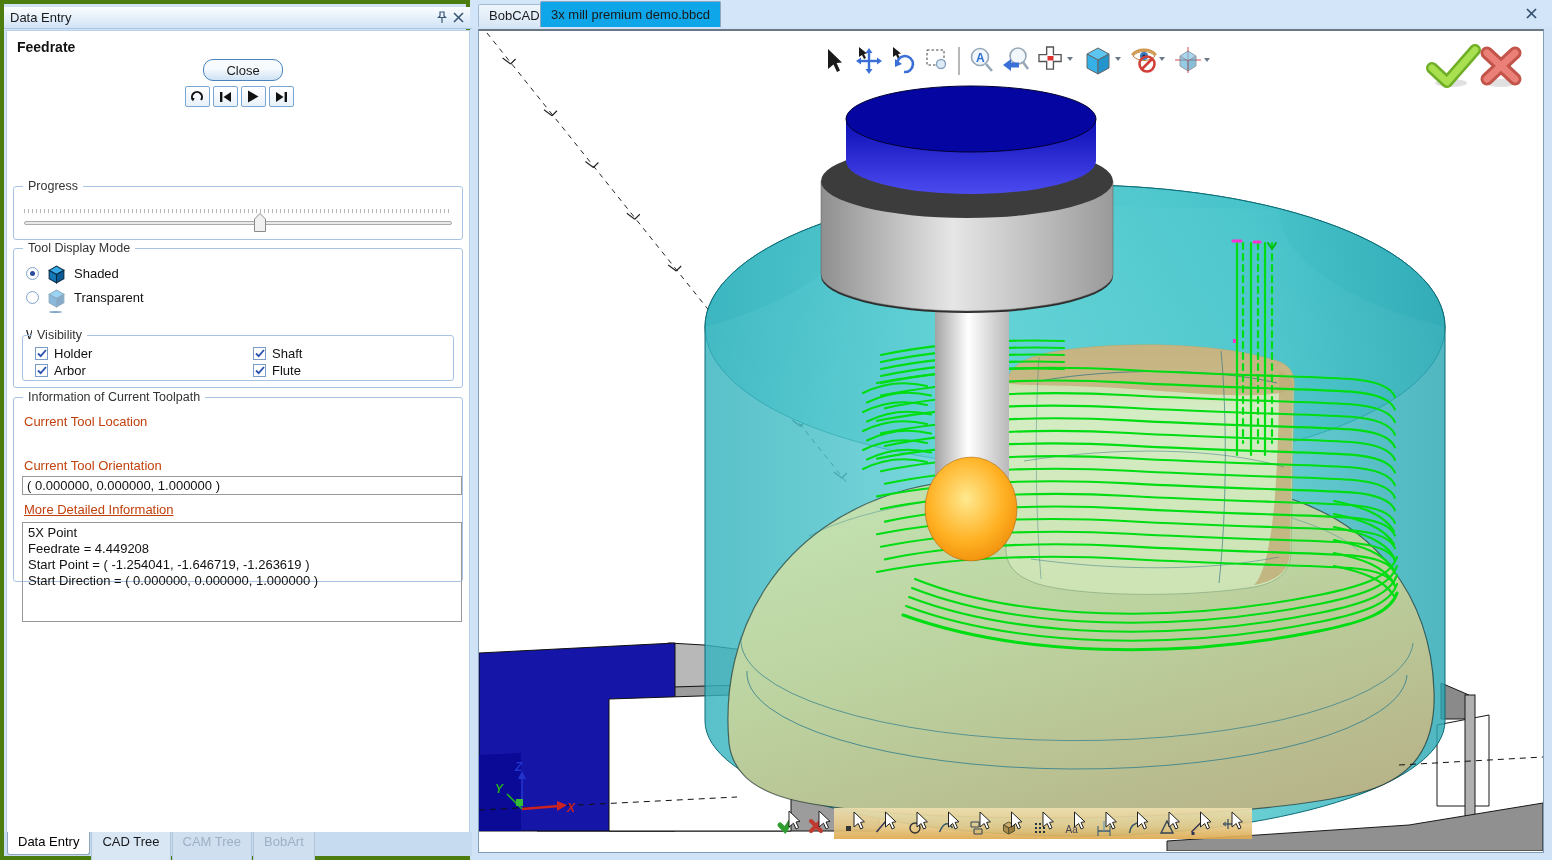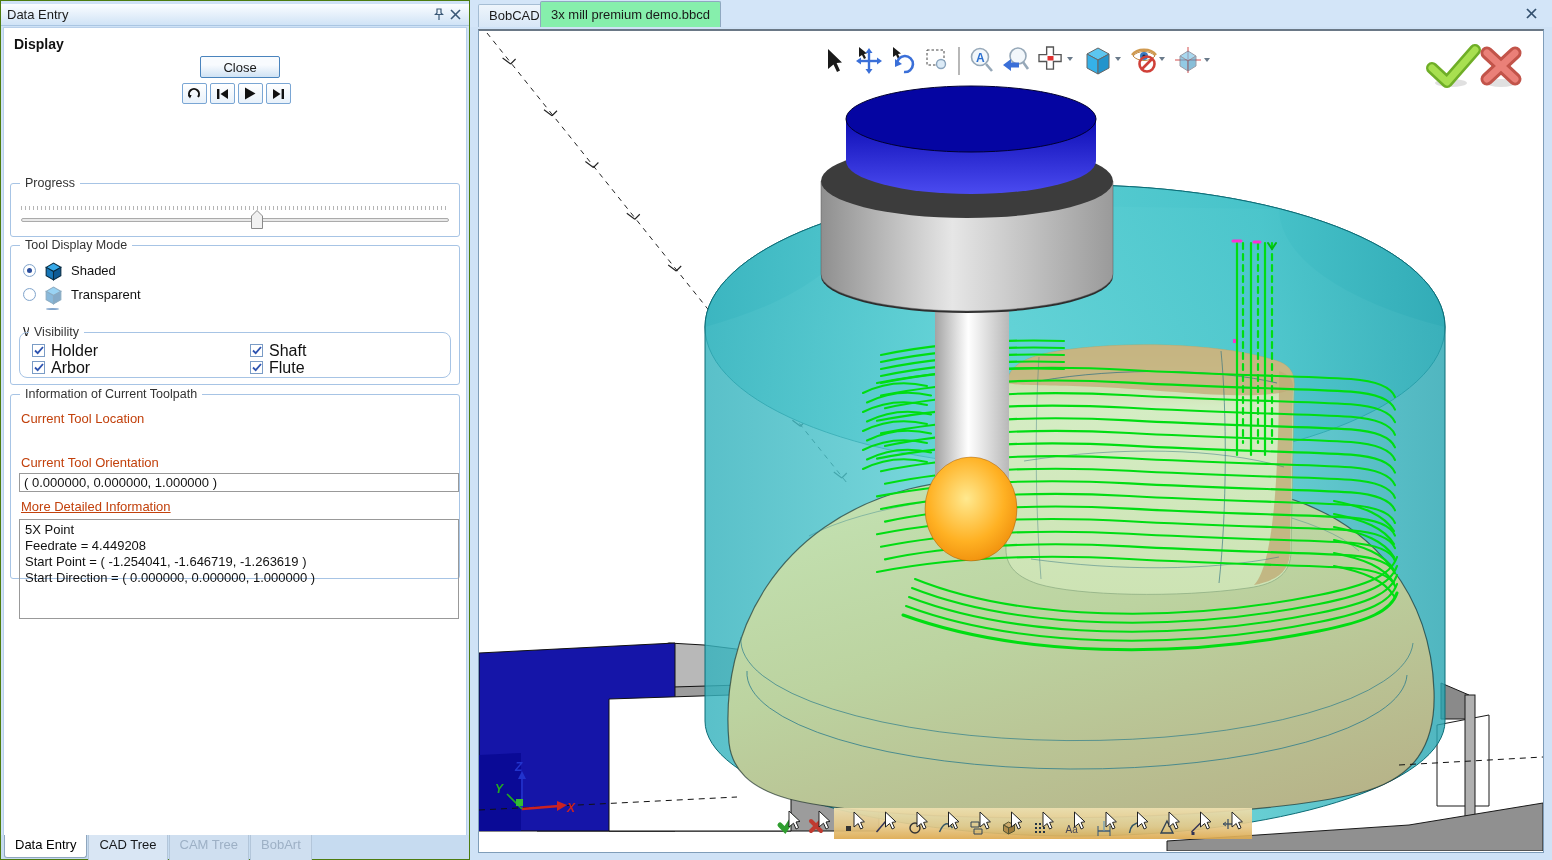--- a/index.html
+++ b/index.html
@@ -1,32 +1,32 @@
 <!DOCTYPE html>
 <html><head>
 <meta charset="utf-8">
 <style>
   * { margin:0; padding:0; box-sizing:border-box; }
   html,body { width:1552px; height:860px; overflow:hidden;
     font-family:"Liberation Sans", sans-serif; background:#cfe2f6; }
 
   
   .left-panel { position:absolute; left:0; top:0; width:470px; height:860px;
-    background:#cfe2f6; border:1px solid #4d7c0f; }
+    background:#cfe2f6; border:4px solid #4d7c0f; }
   .panel-titlebar { position:absolute; left:0; top:3px; width:468px; height:22px;
     background:linear-gradient(#fbfdff,#d0e3f6); border-bottom:1px solid #aac6e2;
     display:flex; align-items:center; padding:0 6px; }
   .panel-titlebar .title { font-size:13px; color:#1c1c1c; flex:1; }
   .tb-ico { width:16px; height:16px; display:flex; align-items:center; justify-content:center; cursor:default; }
   .panel-content { position:absolute; left:2px; top:26px; width:464px; height:810px;
     background:#fff; border:1px solid #b9d0ea; overflow:hidden; }
 
   .bp-title { position:absolute; left:10px; top:8px; font-size:14px; font-weight:bold; color:#111; }
   .close-btn { position:absolute; left:196px; top:28px; width:80px; height:22px;
-    background:linear-gradient(#f8fbfe 40%,#cfe2f4); border:1px solid #4a84bd; border-radius:2px;
+    background:linear-gradient(#f8fbfe 40%,#cfe2f4); border:1px solid #4a84bd; border-radius:10px;
     font-size:13px; color:#1a1a1a; font-family:inherit; }
   .playrow { position:absolute; left:0; top:55px; width:464px; display:flex; justify-content:center; gap:3px; }
   .pbtn { width:25px; height:21px; background:linear-gradient(#ffffff,#e8f1fa);
     border:1px solid #7aa6d4; border-radius:2px; display:flex; align-items:center; justify-content:center; }
 
   .group { position:absolute; left:6px; right:6px; border:1px solid #a7c4e5; border-radius:3px; }
   .group > .legend { position:absolute; top:-8px; left:9px; background:#fff; padding:0 5px;
     font-size:12.5px; color:#333; white-space:nowrap; }
 
   .g-speed { top:92px; height:54px; }
@@ -41,47 +41,47 @@
   .thumb { position:absolute; width:12px; height:19px; }
 
   .g-tdm .radio-row { position:absolute; left:12px; height:20px; display:flex; align-items:center; gap:7px; }
   .radio { width:13px; height:13px; border-radius:50%; border:1px solid #84a6cc;
     background:radial-gradient(#fff 55%,#dcebf8); position:relative; }
   .radio.sel::after { content:""; position:absolute; left:3px; top:3px; width:5px; height:5px;
     border-radius:50%; background:#2b4d9b; }
   .radio-label { font-size:13px; color:#111; }
 
   .g-vis { position:absolute; left:8px; right:8px; top:86px; height:46px;
-    border:1px solid #a7c4e5; border-radius:8px; }
+    border:1px solid #a7c4e5; border-radius:3px; }
   .g-vis > .legend { position:absolute; top:-8px; left:9px; background:#fff; padding:0 5px; font-size:12.5px; color:#333; }
   .cb-row { position:absolute; display:flex; align-items:center; gap:6px; height:15px; }
   .cb { width:13px; height:13px; border:1px solid #7a9cc6; background:#fff;
     display:flex; align-items:center; justify-content:center; }
-  .cb-label { font-size:16px; color:#111; }
+  .cb-label { font-size:13px; color:#111; }
 
   .fld-label { position:absolute; left:10px; font-size:13px; color:#c2410c; }
   .fld-input { position:absolute; left:8px; width:440px; height:19px; border:1px solid #999;
     font-size:13px; color:#111; padding:0 4px; font-family:inherit; background:#fff; }
   .detail-box { position:absolute; left:8px; top:124px; width:440px; height:100px; border:1px solid #999;
     font-size:13px; color:#111; padding:2px 5px; white-space:pre-line; line-height:16px; overflow:hidden; }
 
   .panel-tabs { position:absolute; left:0; bottom:0; width:468px; height:24px;
     background:#c6dbf0; display:flex; align-items:flex-start; padding-left:3px; gap:1px; }
   .ptab { height:39px; padding:2px 10px 0; font-size:13px; border:1px solid #b3c6da;
     border-top:none; border-radius:0 0 3px 3px; background:#d9e6f4; color:#17191c; }
   .ptab.active { background:#fff; border-color:#8fa6bd; color:#000; height:23px; }
   .ptab.disabled { color:#9db0c5; background:#cfdff0; }
 
   
   .right-region { position:absolute; left:470px; top:0; width:1082px; height:860px; }
   .doc-tabstrip { position:absolute; left:0; top:0; width:1082px; height:27px; background:#d3e5f8; }
   .dtab { position:absolute; top:4px; height:23px; padding:3px 10px 0; font-size:13px; color:#1a1a1a;
     background:linear-gradient(#eef5fc,#d8e7f6); border:1px solid #a5bdd4; border-bottom:none;
     border-radius:2px 2px 0 0; }
-  .dtab.active { top:1px; height:26px; background:#86efac; border-color:#8fa8c0; z-index:2; padding-top:5px; }
+  .dtab.active { top:1px; height:26px; background:#0ea5e9; border-color:#8fa8c0; z-index:2; padding-top:5px; }
   .strip-close { position:absolute; right:12px; top:6px; width:15px; height:15px; }
 
   .viewport-wrap { position:absolute; left:8px; top:29px; width:1066px; height:824px;
     border:1px solid #7f9db9; border-top:2px solid #6a7886; background:#fff; }
   .viewport-wrap svg { display:block; }
 </style>
 </head>
 <body>
 
 <div class="left-panel">
@@ -99,21 +99,21 @@
       <svg width="11" height="11" viewBox="0 0 11 11">
           <g stroke="#3a5876" stroke-width="1.6">
         <line x1="1" y1="1" x2="10" y2="10"></line>
             <line x1="10" y1="1" x2="1" y2="10"></line>
           </g>
         </svg>
     </span>
   </div>
 
   <div class="panel-content">
-    <div class="bp-title">Display</div>
+    <div class="bp-title">Feedrate</div>
 
     <button class="close-btn">Close</button>
 
     <div class="playrow">
       <button class="pbtn">
         <svg width="14" height="14" viewBox="0 0 14 14">
             <path d="M3 10 A5 5 0 1 1 11 10" fill="none" stroke="#111" stroke-width="2"></path>
             <path d="M1.2 8 L4.6 8 L3 11.4 Z" fill="#111"></path>
           </svg>
       </button>

